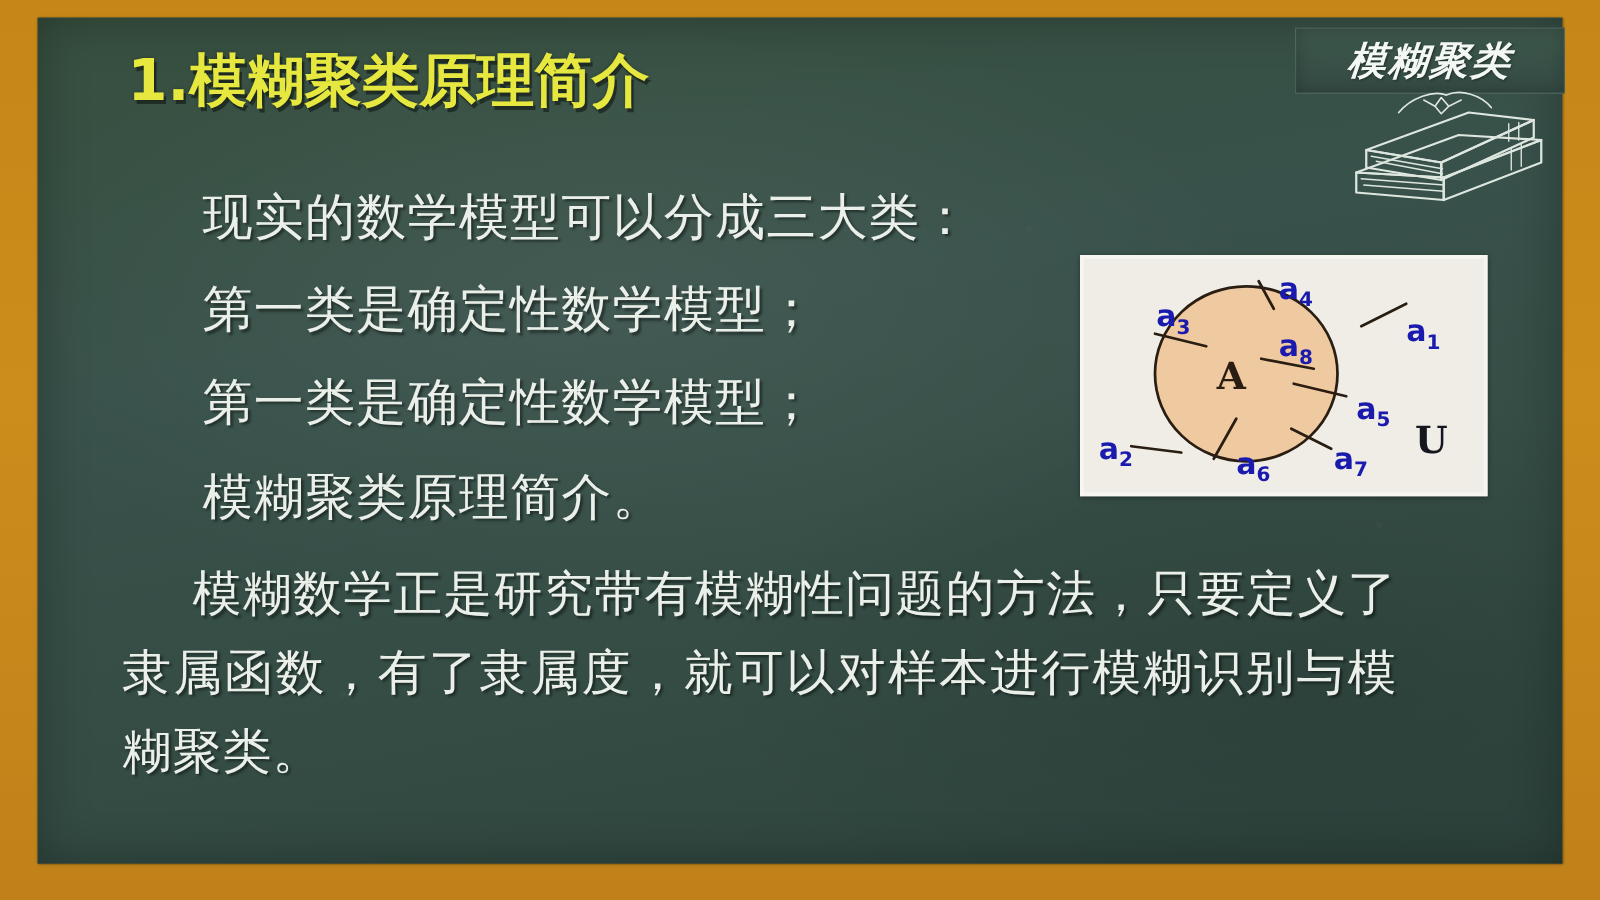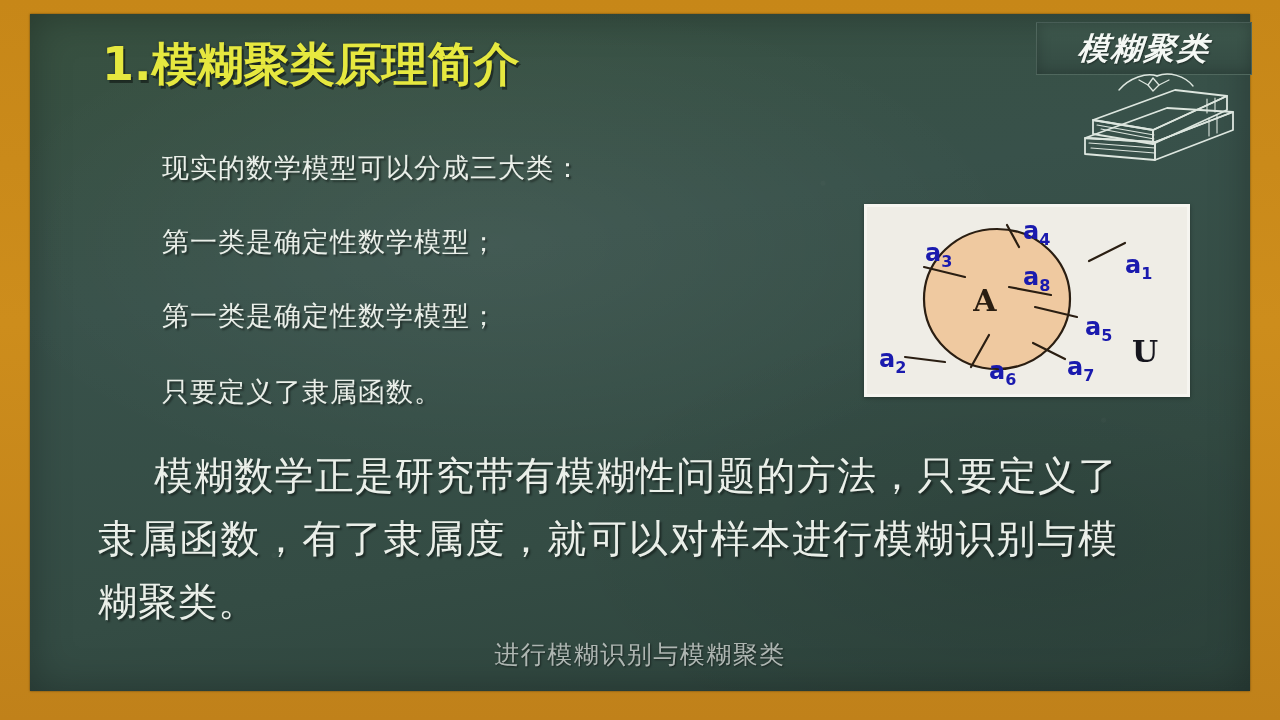--- a/index.html
+++ b/index.html
@@ -97,21 +97,21 @@
     left: 24px;
     top: 48px;
     width: 196px;
     height: 100px;
   }
 
   
   .body-line {
     position: absolute;
     color: #EAEFE9;
-    font-size: 27px;
+    font-size: 40px;
     line-height: 1;
     letter-spacing: 1px;
     text-shadow: 2px 2px 2px rgba(0,0,0,0.45);
     white-space: nowrap;
   }
   #line-0 { left: 162px; top: 154px; }
   #line-1 { left: 162px; top: 228px; text-align: center; }
   #line-2 { left: 162px; top: 302px; }
   #line-3 { left: 162px; top: 378px; }
 
@@ -191,25 +191,24 @@
         <path d="M28 70 L98 74 L98 92 L28 86 Z"></path>
         <path d="M32 75 L98 80 M34 80 L98 85" stroke-width="1.1"></path>
         <path d="M152 50 L152 68 M160 47 L160 65" stroke-width="1.1"></path>
       </svg>
     </div>
   </div>
 
   <div class="body-line" id="line-0">现实的数学模型可以分成三大类：</div>
   <div class="body-line" id="line-1">第一类是确定性数学模型；</div>
   <div class="body-line" id="line-2">第一类是确定性数学模型；</div>
-  <div class="body-line" id="line-3">只要定义了隶属函数。</div>
+  <div class="body-line" id="line-3">模糊聚类原理简介。</div>
 
   <div id="paragraph">模糊数学正是研究带有模糊性问题的方法，只要定义了隶属函数，有了隶属度，就可以对样本进行模糊识别与模糊聚类。</div>
 
-  <div id="caption">进行模糊识别与模糊聚类</div>
 
   <div id="diagram">
     <svg width="314" height="181" viewBox="0 0 314 181">
 
       <ellipse cx="130" cy="92" rx="73" ry="70" fill="#EFC9A0" stroke="#2A1E12" stroke-width="2.2"></ellipse>
 
       <g stroke="#2A1E12" stroke-width="2.2" stroke-linecap="round">
         <line x1="222" y1="54" x2="258" y2="36"></line>
         <line x1="38" y1="150" x2="78" y2="155"></line>
         <line x1="57" y1="60" x2="98" y2="70"></line>

